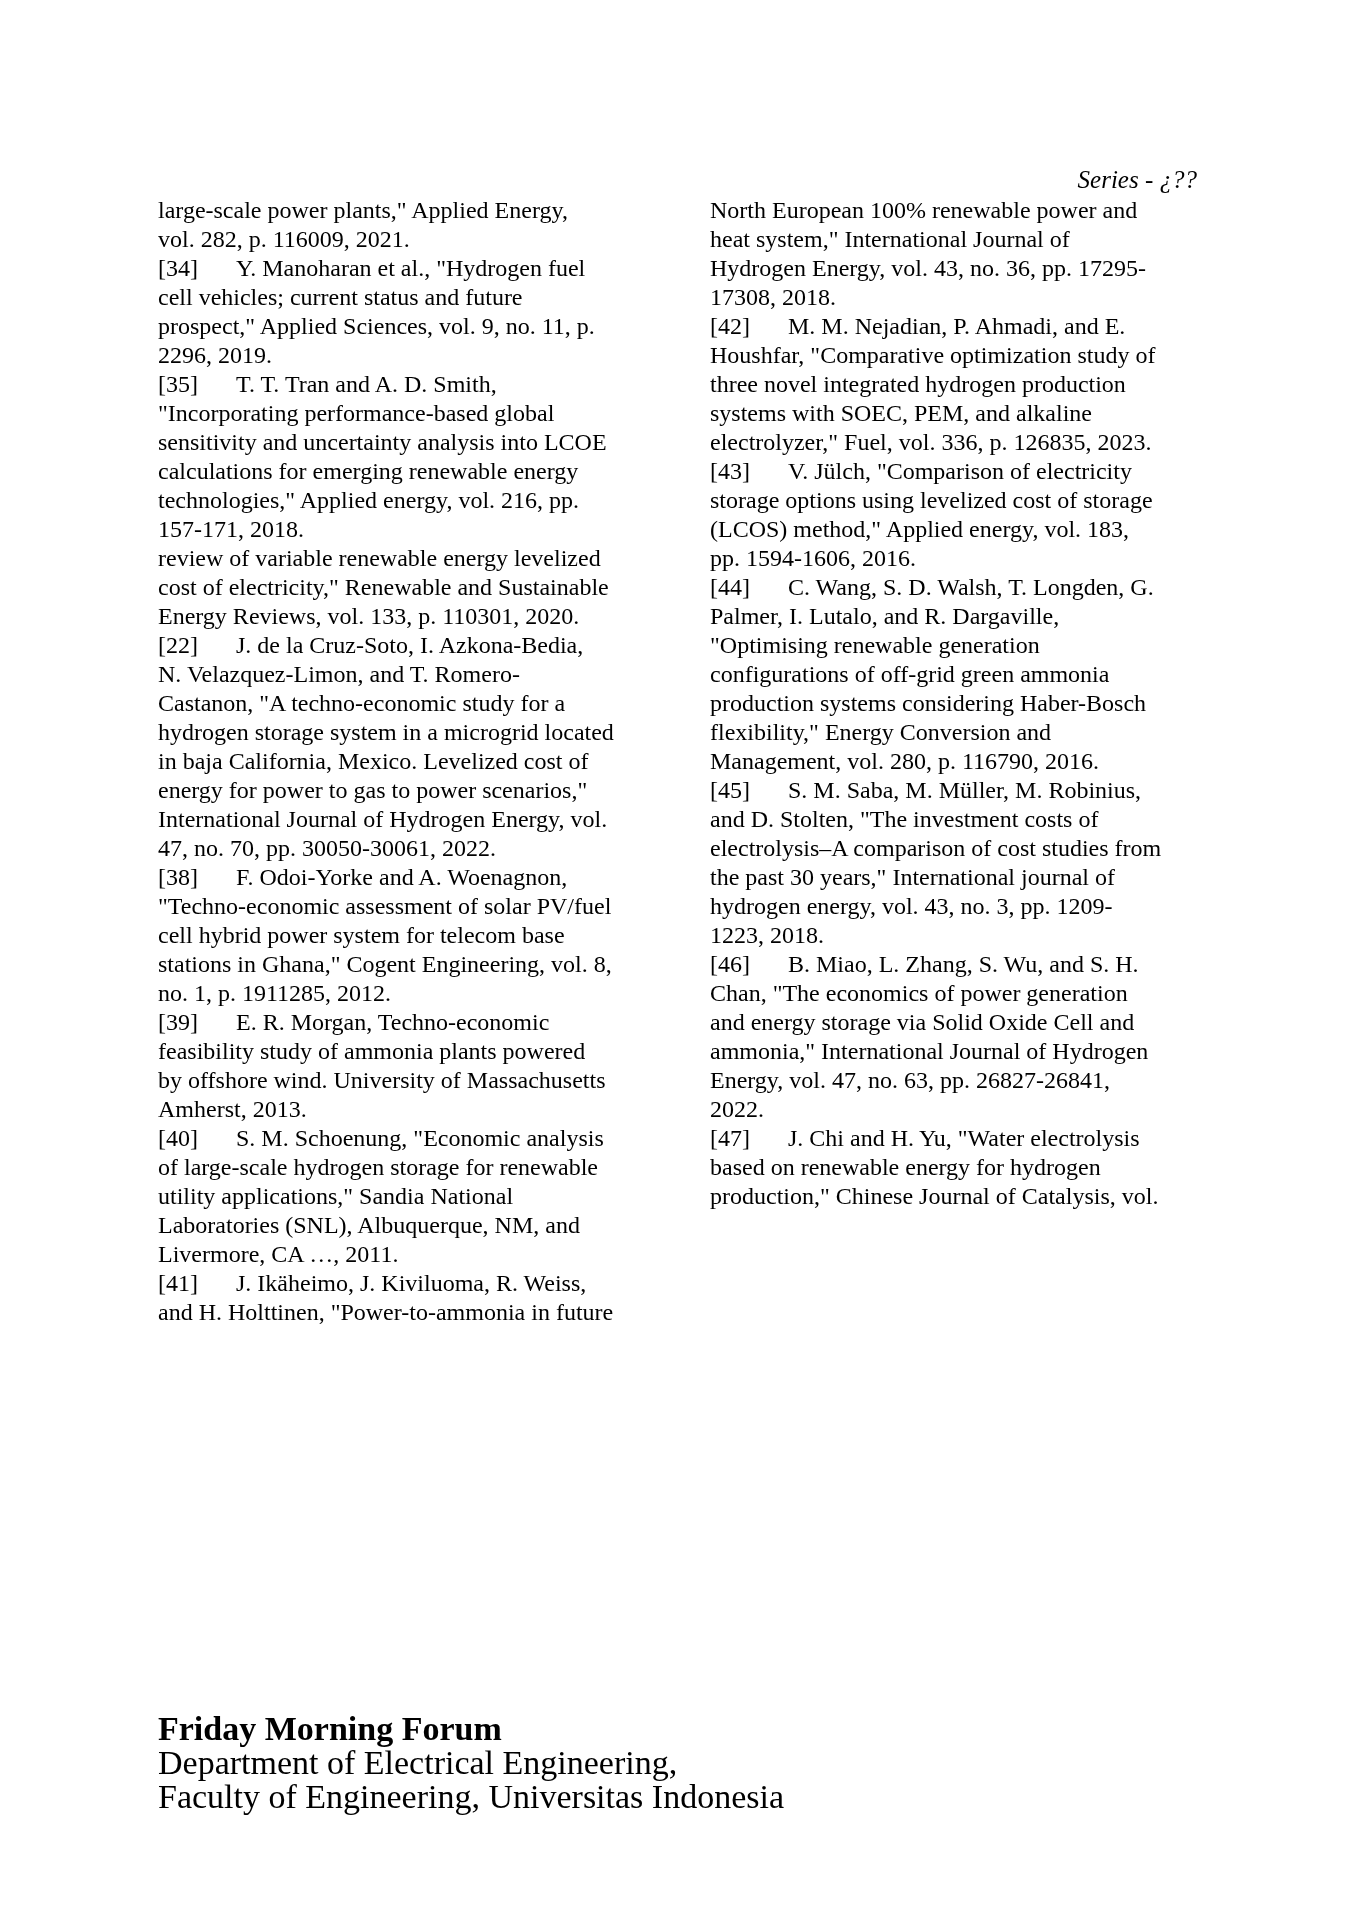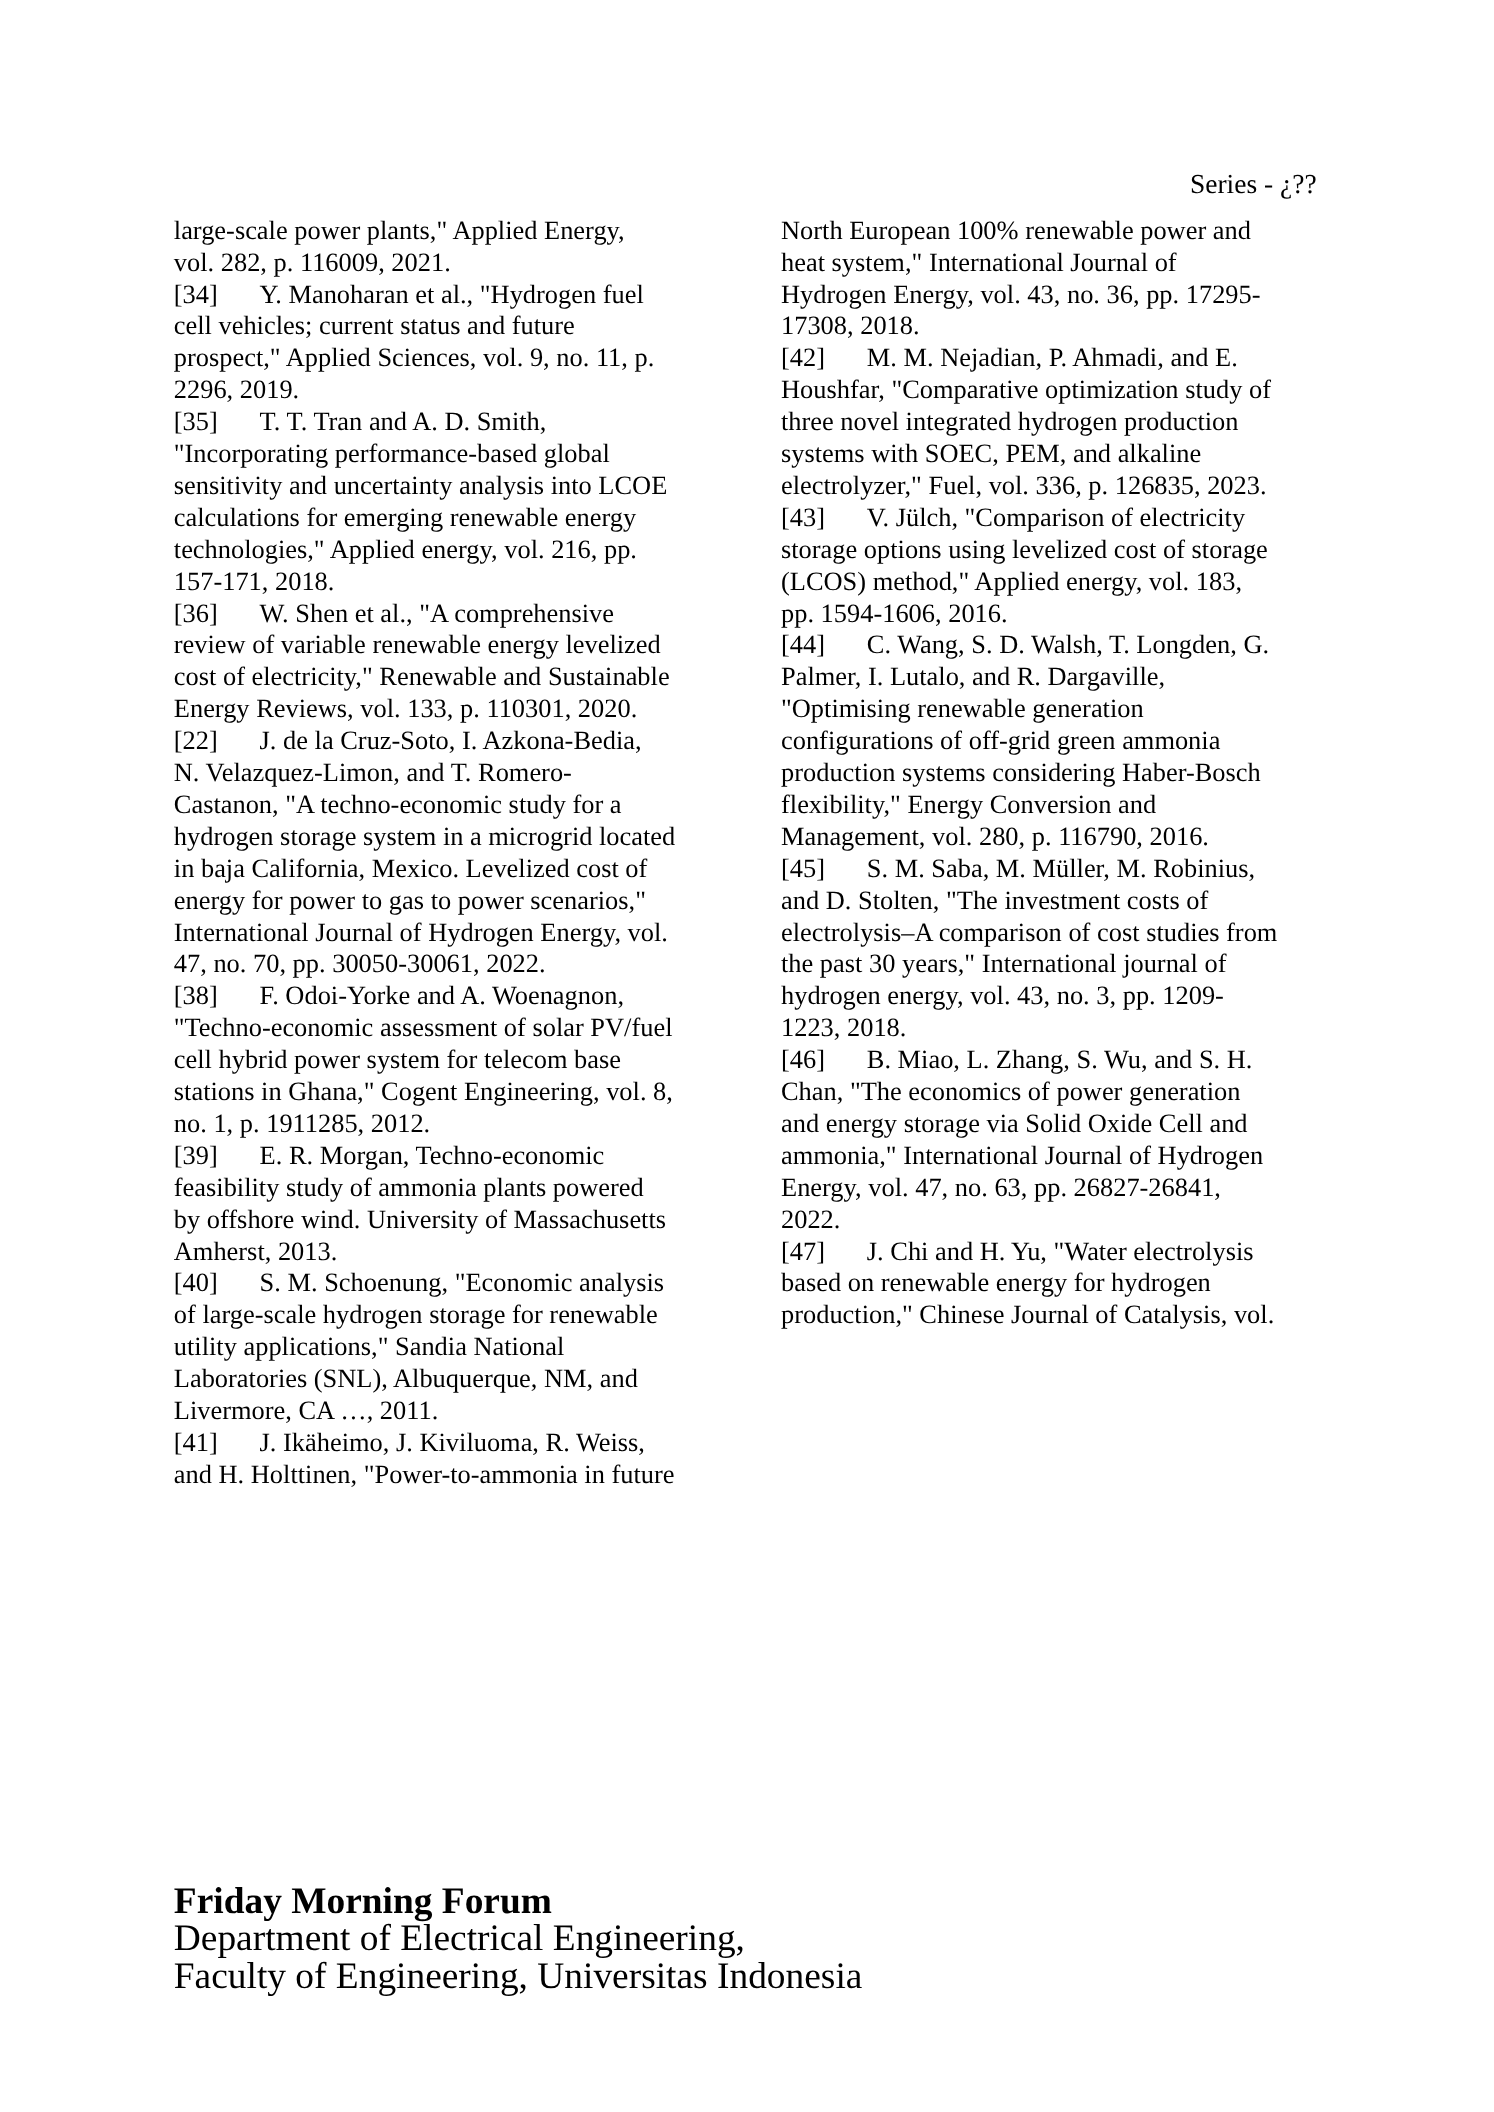--- a/index.html
+++ b/index.html
@@ -11,25 +11,26 @@
     position: relative;
     width: 1358px;
     height: 1920px;
     background: #ffffff;
     color: #000000;
     font-family: "Liberation Serif", serif;
     overflow: hidden;
   }
   .series-header {
     position: absolute;
-    top: 153px;
+    top: 165px;
     right: 161px;
     font-size: 25px;
     line-height: 29px;
     white-space: pre;
+    font-style: italic;
   }
   .col {
     position: absolute;
     top: 196px;
     font-size: 24px;
     line-height: 29px;
   }
   .col-left  { left: 158px; width: 500px; }
   .col-right { left: 710px; width: 500px; }
   .line {
@@ -59,21 +60,20 @@
       <div class="line">[34]	Y. Manoharan et al., "Hydrogen fuel</div>
       <div class="line">cell vehicles; current status and future</div>
       <div class="line">prospect," Applied Sciences, vol. 9, no. 11, p.</div>
       <div class="line">2296, 2019.</div>
       <div class="line">[35]	T. T. Tran and A. D. Smith,</div>
       <div class="line">"Incorporating performance-based global</div>
       <div class="line">sensitivity and uncertainty analysis into LCOE</div>
       <div class="line">calculations for emerging renewable energy</div>
       <div class="line">technologies," Applied energy, vol. 216, pp.</div>
       <div class="line">157-171, 2018.</div>
-      <div class="line">[36]	W. Shen et al., "A comprehensive</div>
       <div class="line">review of variable renewable energy levelized</div>
       <div class="line">cost of electricity," Renewable and Sustainable</div>
       <div class="line">Energy Reviews, vol. 133, p. 110301, 2020.</div>
       <div class="line">[22]	J. de la Cruz-Soto, I. Azkona-Bedia,</div>
       <div class="line">N. Velazquez-Limon, and T. Romero-</div>
       <div class="line">Castanon, "A techno-economic study for a</div>
       <div class="line">hydrogen storage system in a microgrid located</div>
       <div class="line">in baja California, Mexico. Levelized cost of</div>
       <div class="line">energy for power to gas to power scenarios,"</div>
       <div class="line">International Journal of Hydrogen Energy, vol.</div>

